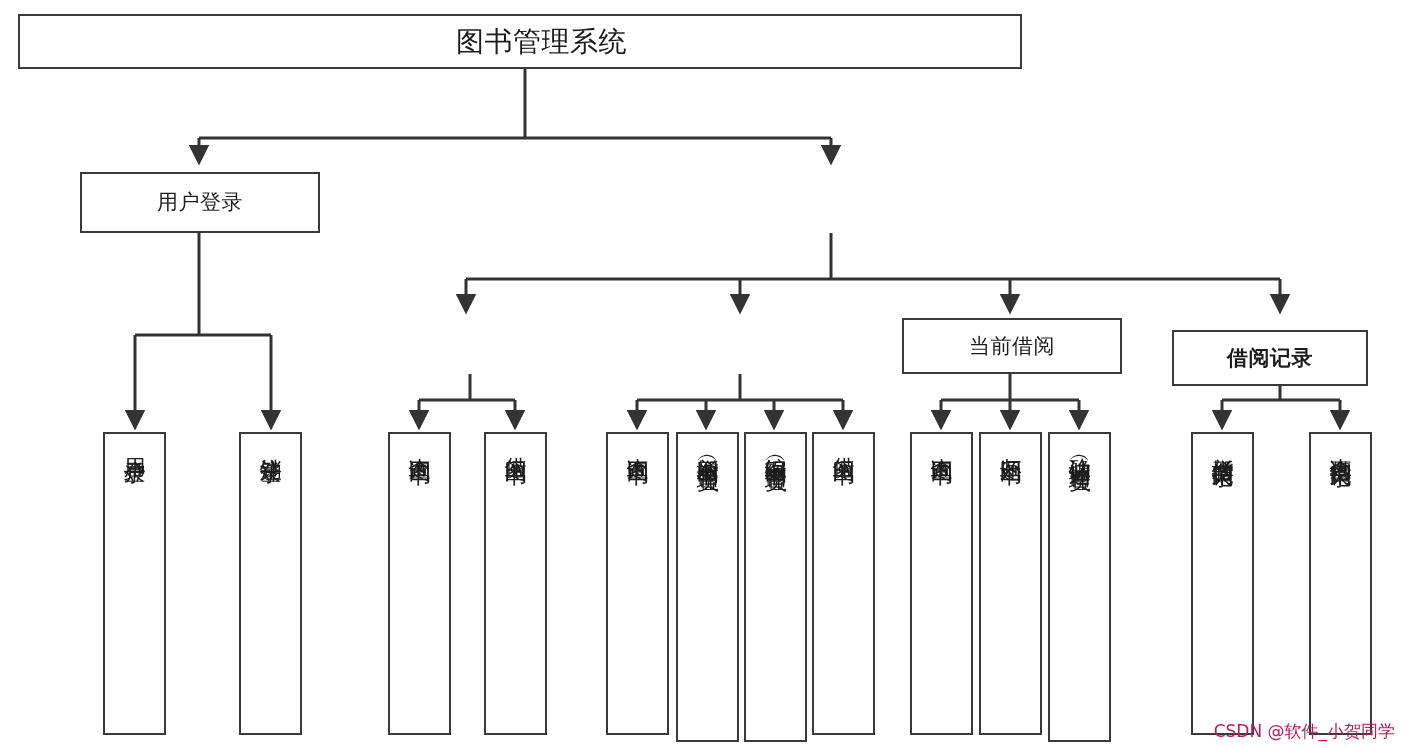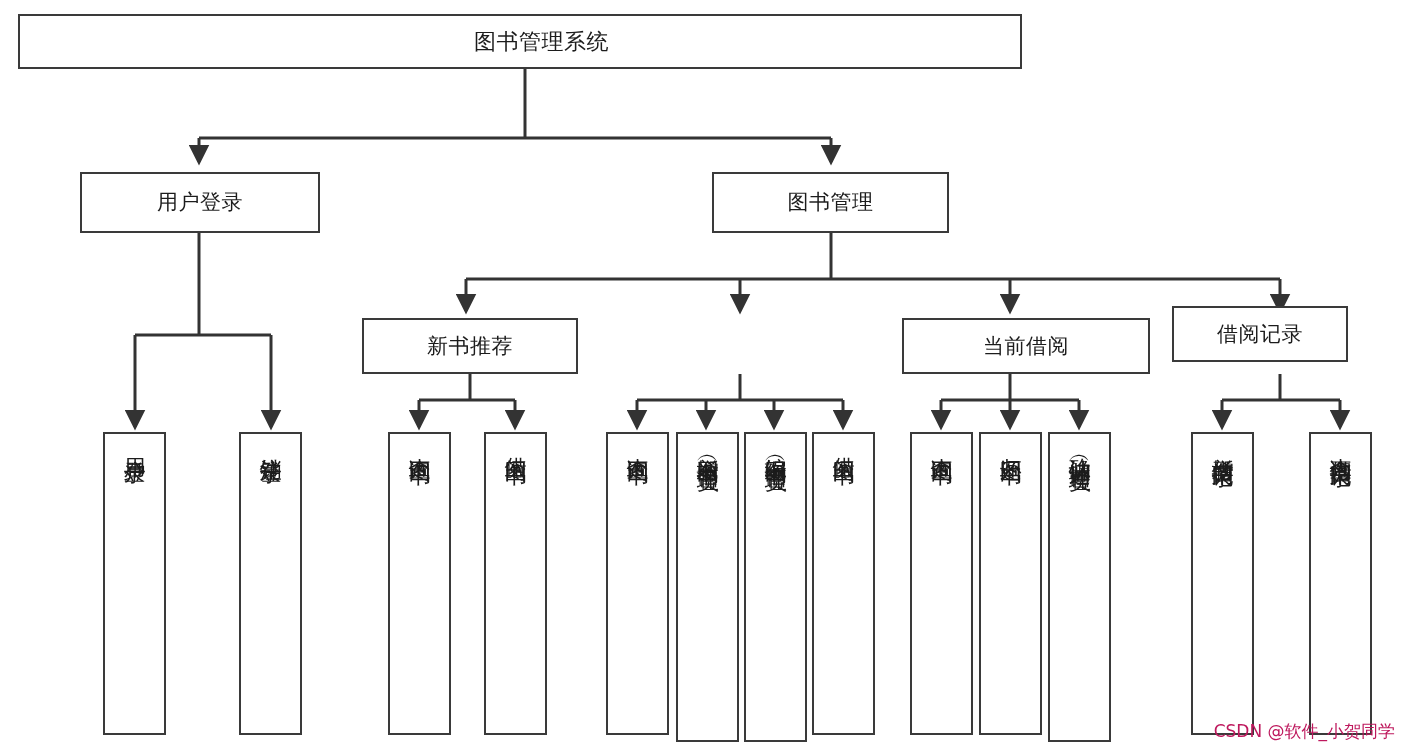--- a/index.html
+++ b/index.html
@@ -55,21 +55,21 @@
     padding-top: 6px;
   }
   .node.vert .node-label {
     writing-mode: vertical-rl;
     text-orientation: upright;
     font-size: 22px;
     line-height: 1.12;
     letter-spacing: 2px;
     white-space: nowrap;
   }
-  .node.root .node-label { font-size: 22px; margin-left: 43px; }
+  .node.root .node-label { font-size: 28px; margin-left: 43px; }
   .watermark {
     position: absolute;
     right: 10px;
     bottom: 4px;
     font-size: 17px;
     color: #be185d;
     z-index: 5;
     white-space: nowrap;
     user-select: none;
   }
@@ -132,34 +132,28 @@
   </svg>
 
   <div class="node horiz root" style="left:18px; top:14px; width:1004px; height:55px;">
     <span class="node-label">图书管理系统</span>
   </div>
 
   <div class="node horiz" style="left:80px; top:172px; width:240px; height:61px;">
     <span class="node-label">用户登录</span>
   </div>
 
-  <div class="node horiz" style="left:712px; top:172px; width:237px; height:61px;">
-    <span class="node-label">图书管理</span>
-  </div>
-
-  <div class="node horiz" style="left:362px; top:318px; width:216px; height:56px;">
-    <span class="node-label">新书推荐</span>
-  </div>
-
-
-  <div class="node horiz" style="left:902px; top:318px; width:248px; height:56px;">
+
+
+
+  <div class="node horiz" style="left:902px; top:318px; width:220px; height:56px;">
     <span class="node-label">当前借阅</span>
   </div>
 
-  <div class="node horiz" style="left:1172px; top:306px; width:176px; height:56px;">
+  <div class="node horiz" style="left:1172px; top:330px; width:196px; height:56px;font-weight:bold;">
     <span class="node-label">借阅记录</span>
   </div>
 
   <div class="node vert" style="left:103px; top:432px; width:63px; height:303px;">
     <span class="node-label">用户登录</span>
   </div>
 
   <div class="node vert" style="left:239px; top:432px; width:63px; height:303px;">
     <span class="node-label">注销登录</span>
   </div>

